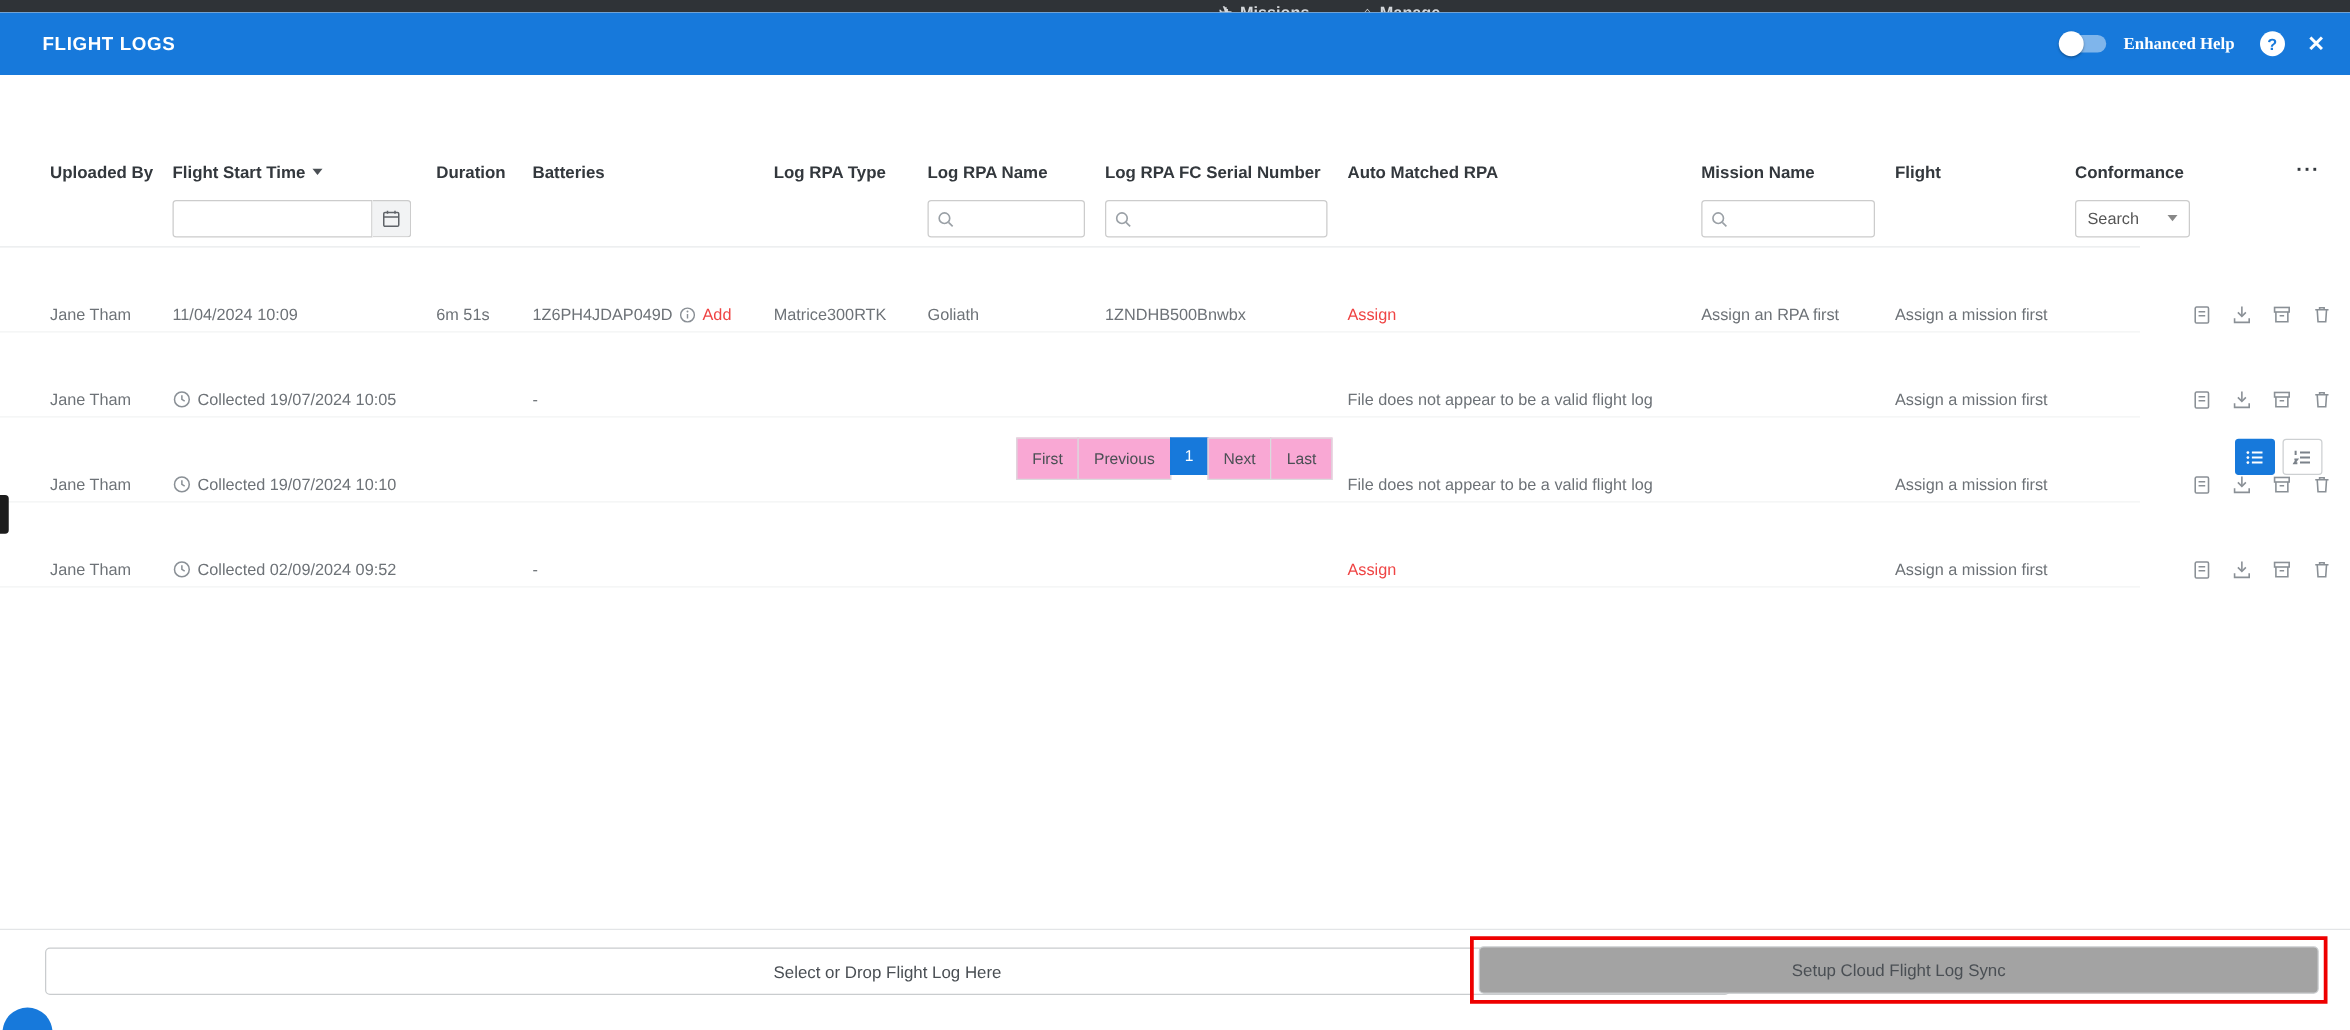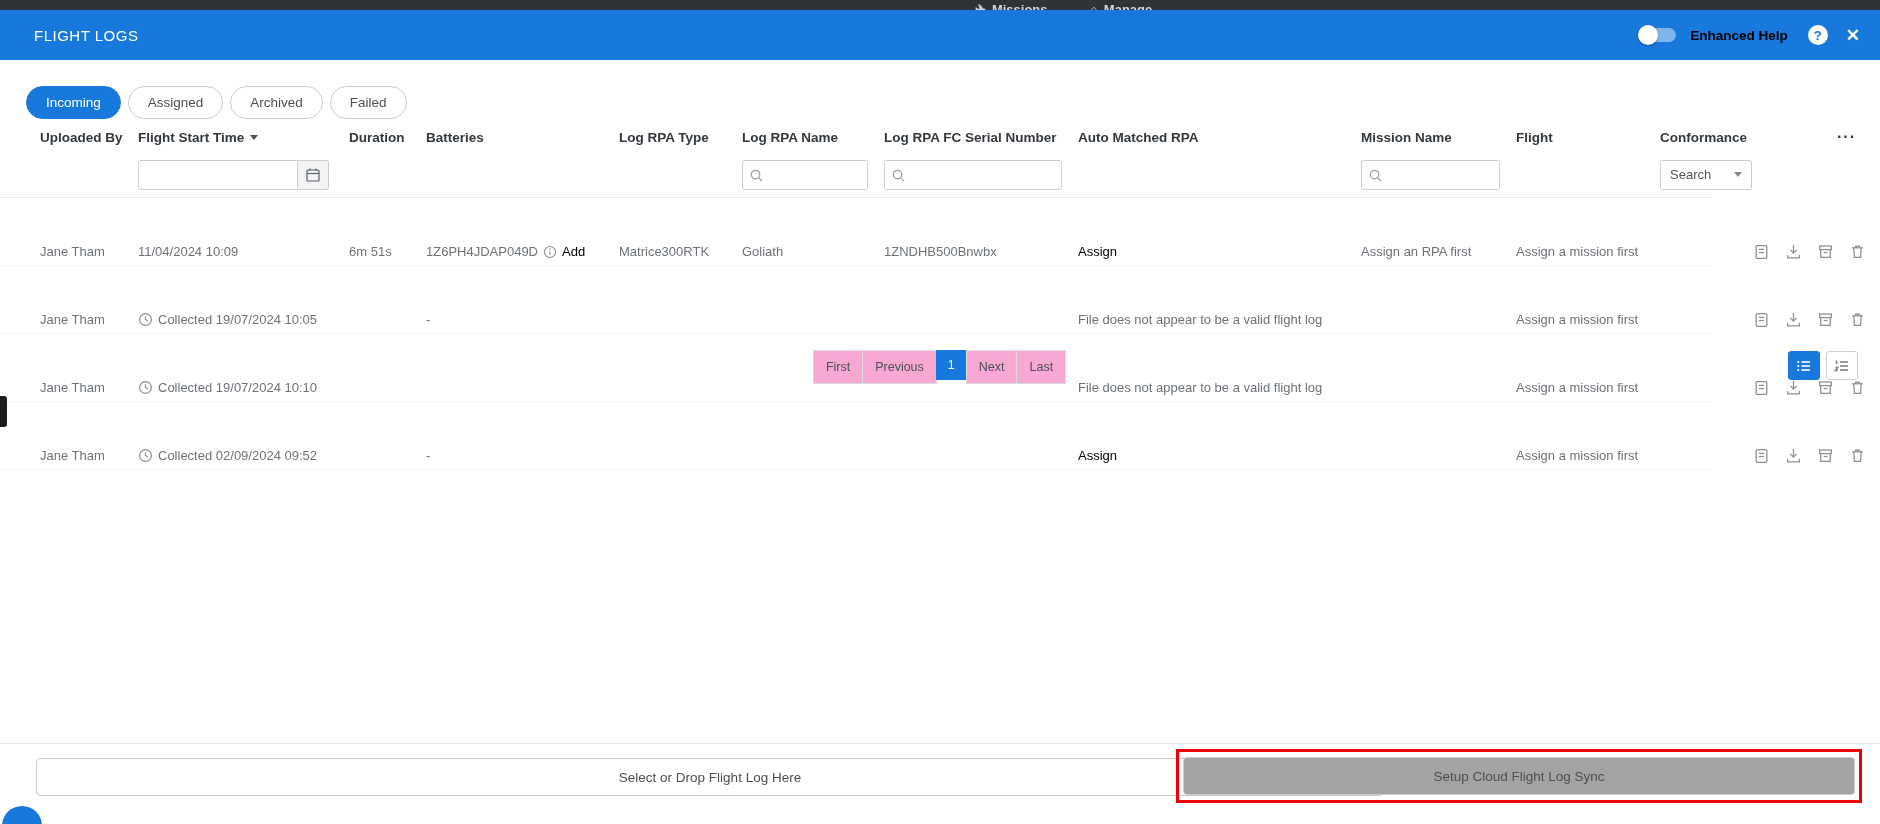--- a/index.html
+++ b/index.html
@@ -7,25 +7,25 @@
   .screen { position:relative; width:1880px; height:824px; background:#fff; overflow:hidden; }
 
   
   .bg-strip { position:absolute; top:0; left:0; width:100%; height:10px; background:#2f3337; overflow:hidden; }
   .bg-nav-item { position:absolute; top:2px; color:#d4d7da; font-size:13px; font-weight:bold; display:flex; gap:6px; align-items:flex-start; }
 
   
   .modal { position:absolute; top:10px; left:0; width:1880px; height:814px; background:#fff; }
 
   .modal-header { height:50px; background:#1779db; display:flex; align-items:center; padding:0 20px 0 34px; }
-  .modal-title { color:#fff; font-size:15px; font-weight:normal; letter-spacing:.5px; }
+  .modal-title { color:#fff; font-size:15px; font-weight:bold; letter-spacing:.5px; }
   .header-right { margin-left:auto; display:flex; align-items:center; gap:14px; }
   .toggle { width:36px; height:14px; border-radius:7px; background:rgba(255,255,255,.45); position:relative; cursor:pointer; }
   .toggle-knob { position:absolute; left:-2px; top:-3px; width:20px; height:20px; border-radius:50%; background:#fff; box-shadow:0 1px 2px rgba(0,0,0,.35); }
-  .enh-label { color:#000000; font-size:13.5px; font-weight:bold; }
+  .enh-label { color:#ffffff; font-size:13.5px; font-weight:bold;font-family:Liberation Serif, serif; }
   .help-btn { width:20px; height:20px; border-radius:50%; background:#fff; color:#1779db; font-size:13px; font-weight:bold; display:flex; align-items:center; justify-content:center; cursor:pointer; margin-left:6px; }
   .close-btn { color:#fff; font-size:17px; font-weight:bold; cursor:pointer; margin-left:4px; }
 
   
   .tabs { position:absolute; top:76px; left:26px; display:flex; gap:7px; }
   .tab { height:33px; padding:0 19px; border-radius:17px; border:1px solid #c9ccce; background:#fff; color:#4a4f54; font-size:13.5px; display:flex; align-items:center; cursor:pointer; }
   .tab.active { background:#1779db; border-color:#1779db; color:#fff; }
 
   
   .table { position:absolute; top:112px; left:0; width:1712px; }
@@ -40,21 +40,21 @@
   .date-input { width:160px; height:30px; border:1px solid #ccc; border-radius:3px 0 0 3px; padding:0 8px; font-size:13px; color:#555; outline:none; }
   .cal-btn { width:31px; height:30px; border:1px solid #ccc; border-left:none; border-radius:0 3px 3px 0; background:#f2f3f4; display:flex; align-items:center; justify-content:center; cursor:pointer; }
   .search-wrap { position:relative; width:calc(100% - 16px); }
   .search-wrap svg { position:absolute; left:7px; top:8px; }
   .search-input { width:100%; height:30px; border:1px solid #ccc; border-radius:3px; padding:0 8px 0 27px; font-size:13px; color:#555; outline:none; }
   .select { width:92px; height:30px; border:1px solid #ccc; border-radius:3px; background:#fff; display:flex; align-items:center; padding:0 9px; font-size:13px; color:#555; cursor:pointer; }
   .select-caret { margin-left:auto; width:0; height:0; border-left:4px solid transparent; border-right:4px solid transparent; border-top:5px solid #888; }
 
   .trow { height:28px; border-bottom:1px solid #f2f3f4; font-size:13px; color:#6d7277;margin-top:40px; }
   .cell { white-space:nowrap; display:flex; align-items:center; gap:5px; min-width:0; overflow:visible; }
-  .link { color:#000000; cursor:pointer; }
+  .link { color:#ef4444; cursor:pointer; }
   .icn { display:inline-flex; color:#8a9096; }
   .actions { display:flex; justify-content:flex-end; gap:15px; padding-right:14px; }
   .ricon { display:inline-flex; cursor:pointer; color:#8a9096; }
 
   
   .pager { position:absolute; top:340px; left:0; width:1880px; display:flex; justify-content:center; }
   .pbtn { height:30px; padding:16px 12px; border:1px solid #d9dbdd; background:#f9a8d4; color:#4a4f54; font-size:12.5px; display:flex; align-items:center; justify-content:center; margin-left:-1px; cursor:pointer; }
   .pbtn.active { background:#1779db; border-color:#1779db; color:#fff; min-width:30px; padding:0 11px; }
   .view-toggles { position:absolute; top:341px; right:22px; display:flex; gap:6px; }
   .vbtn { width:32px; height:29px; border-radius:3px; border:1px solid #cdd0d2; background:#fff; display:flex; align-items:center; justify-content:center; cursor:pointer; color:#7b828a; }
@@ -93,26 +93,20 @@
       <div class="header-right">
         <div class="toggle">
           <div class="toggle-knob"></div>
         </div>
         <span class="enh-label">Enhanced Help</span>
         <span class="help-btn">?</span>
         <span class="close-btn">✕</span>
       </div>
     </div>
 
-    <div class="tabs">
-      <div class="tab active">Incoming</div>
-      <div class="tab">Assigned</div>
-      <div class="tab">Archived</div>
-      <div class="tab">Failed</div>
-    </div>
 
     <div class="table">
 
       <div class="grid thead">
         <div class="hcell">Uploaded By</div>
         <div class="hcell">
           <span>Flight Start Time</span>
           <span class="sort-caret"></span>
         </div>
         <div class="hcell">Duration</div>

